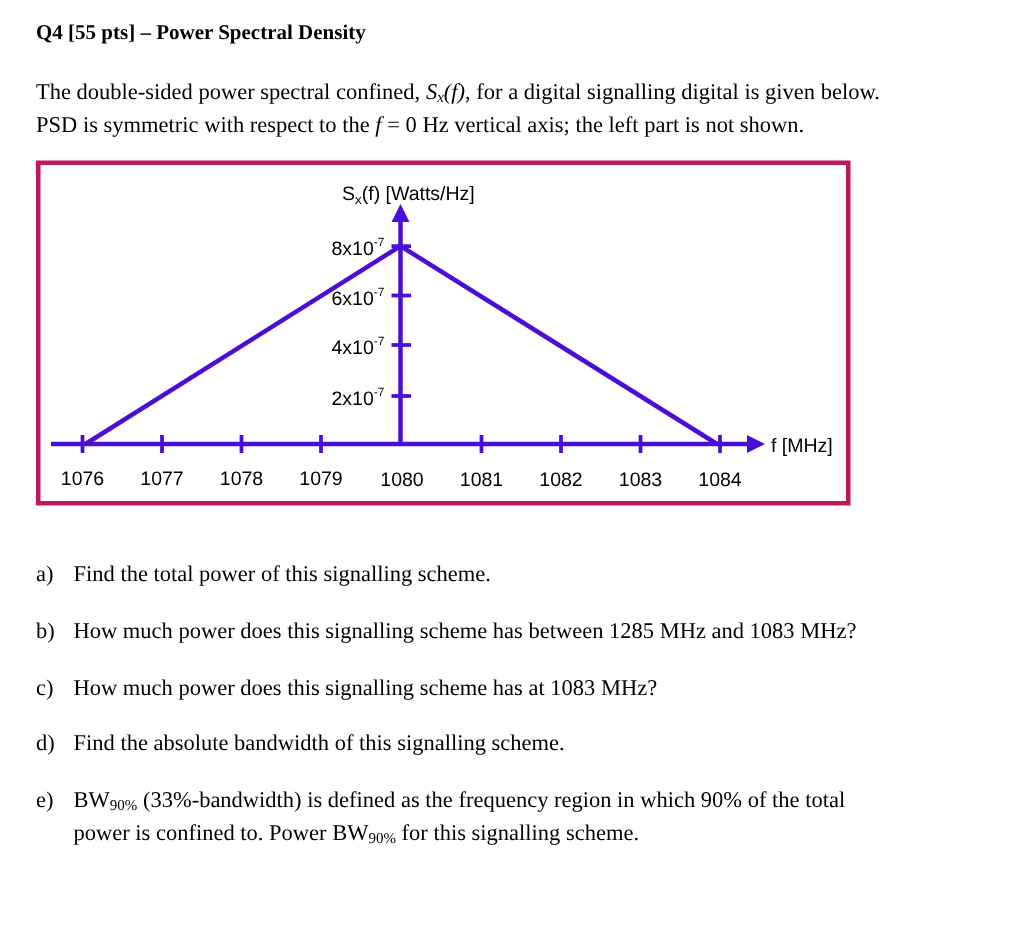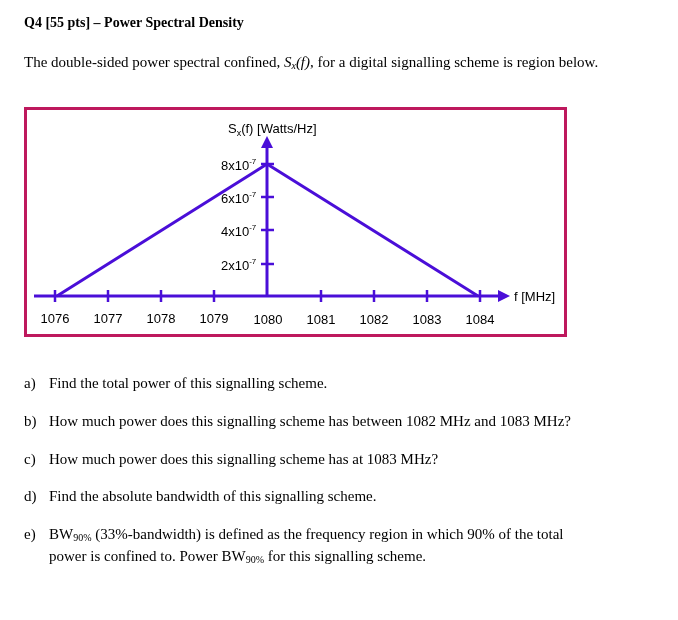--- a/index.html
+++ b/index.html
@@ -18,21 +18,22 @@
     .q .txt { position: absolute; left: 25px; top: 0; width: 600px; }
     .sub { font-size: 10px; vertical-align: -2px; }
     i { font-style: italic; }
   </style>
 </head>
 <body>
 
 <div class="title">Q4 [55 pts] – Power Spectral Density</div>
 
 <div class="intro">
-  <p><span>The double-sided power spectral confined, </span><i><span>S</span><span class="sub">x</span><span>(f)</span></i><span>, for a digital signalling scheme is region below.</span></p>
+  <p><span>The double-sided power spectral confined, </span><i><span>S</span><span class="sub">x</span><span>(f)</span></i><span>, for a digital signalling digital is given below.</span></p>
+  <p><span>PSD is symmetric with respect to the </span><i>f</i><span> = 0 Hz vertical axis; the left part is not shown.</span></p>
 </div>
 
 <div class="chart-box">
   <svg class="chart-svg" width="537" height="224" viewBox="27 110 537 224">
 
     <line x1="34" y1="296" x2="500" y2="296" stroke="#4A0ED8" stroke-width="3"></line>
     <polygon points="498,290 510,296 498,302" fill="#4A0ED8"></polygon>
 
     <line x1="267" y1="296" x2="267" y2="146" stroke="#4A0ED8" stroke-width="3"></line>
     <polygon points="261,148 267,136 273,148" fill="#4A0ED8"></polygon>
@@ -80,21 +81,21 @@
   </svg>
 </div>
 
 <div class="questions">
   <div class="q" style="top:0px;">
     <span class="lbl">a)</span>
     <span class="txt">Find the total power of this signalling scheme.</span>
   </div>
   <div class="q" style="top:38px;">
     <span class="lbl">b)</span>
-    <span class="txt">How much power does this signalling scheme has between 1082 MHz and 1083 MHz?</span>
+    <span class="txt">How much power does this signalling scheme has between 1285 MHz and 1083 MHz?</span>
   </div>
   <div class="q" style="top:76px;">
     <span class="lbl">c)</span>
     <span class="txt">How much power does this signalling scheme has at 1083 MHz?</span>
   </div>
   <div class="q" style="top:113px;">
     <span class="lbl">d)</span>
     <span class="txt">Find the absolute bandwidth of this signalling scheme.</span>
   </div>
   <div class="q" style="top:151px;">

